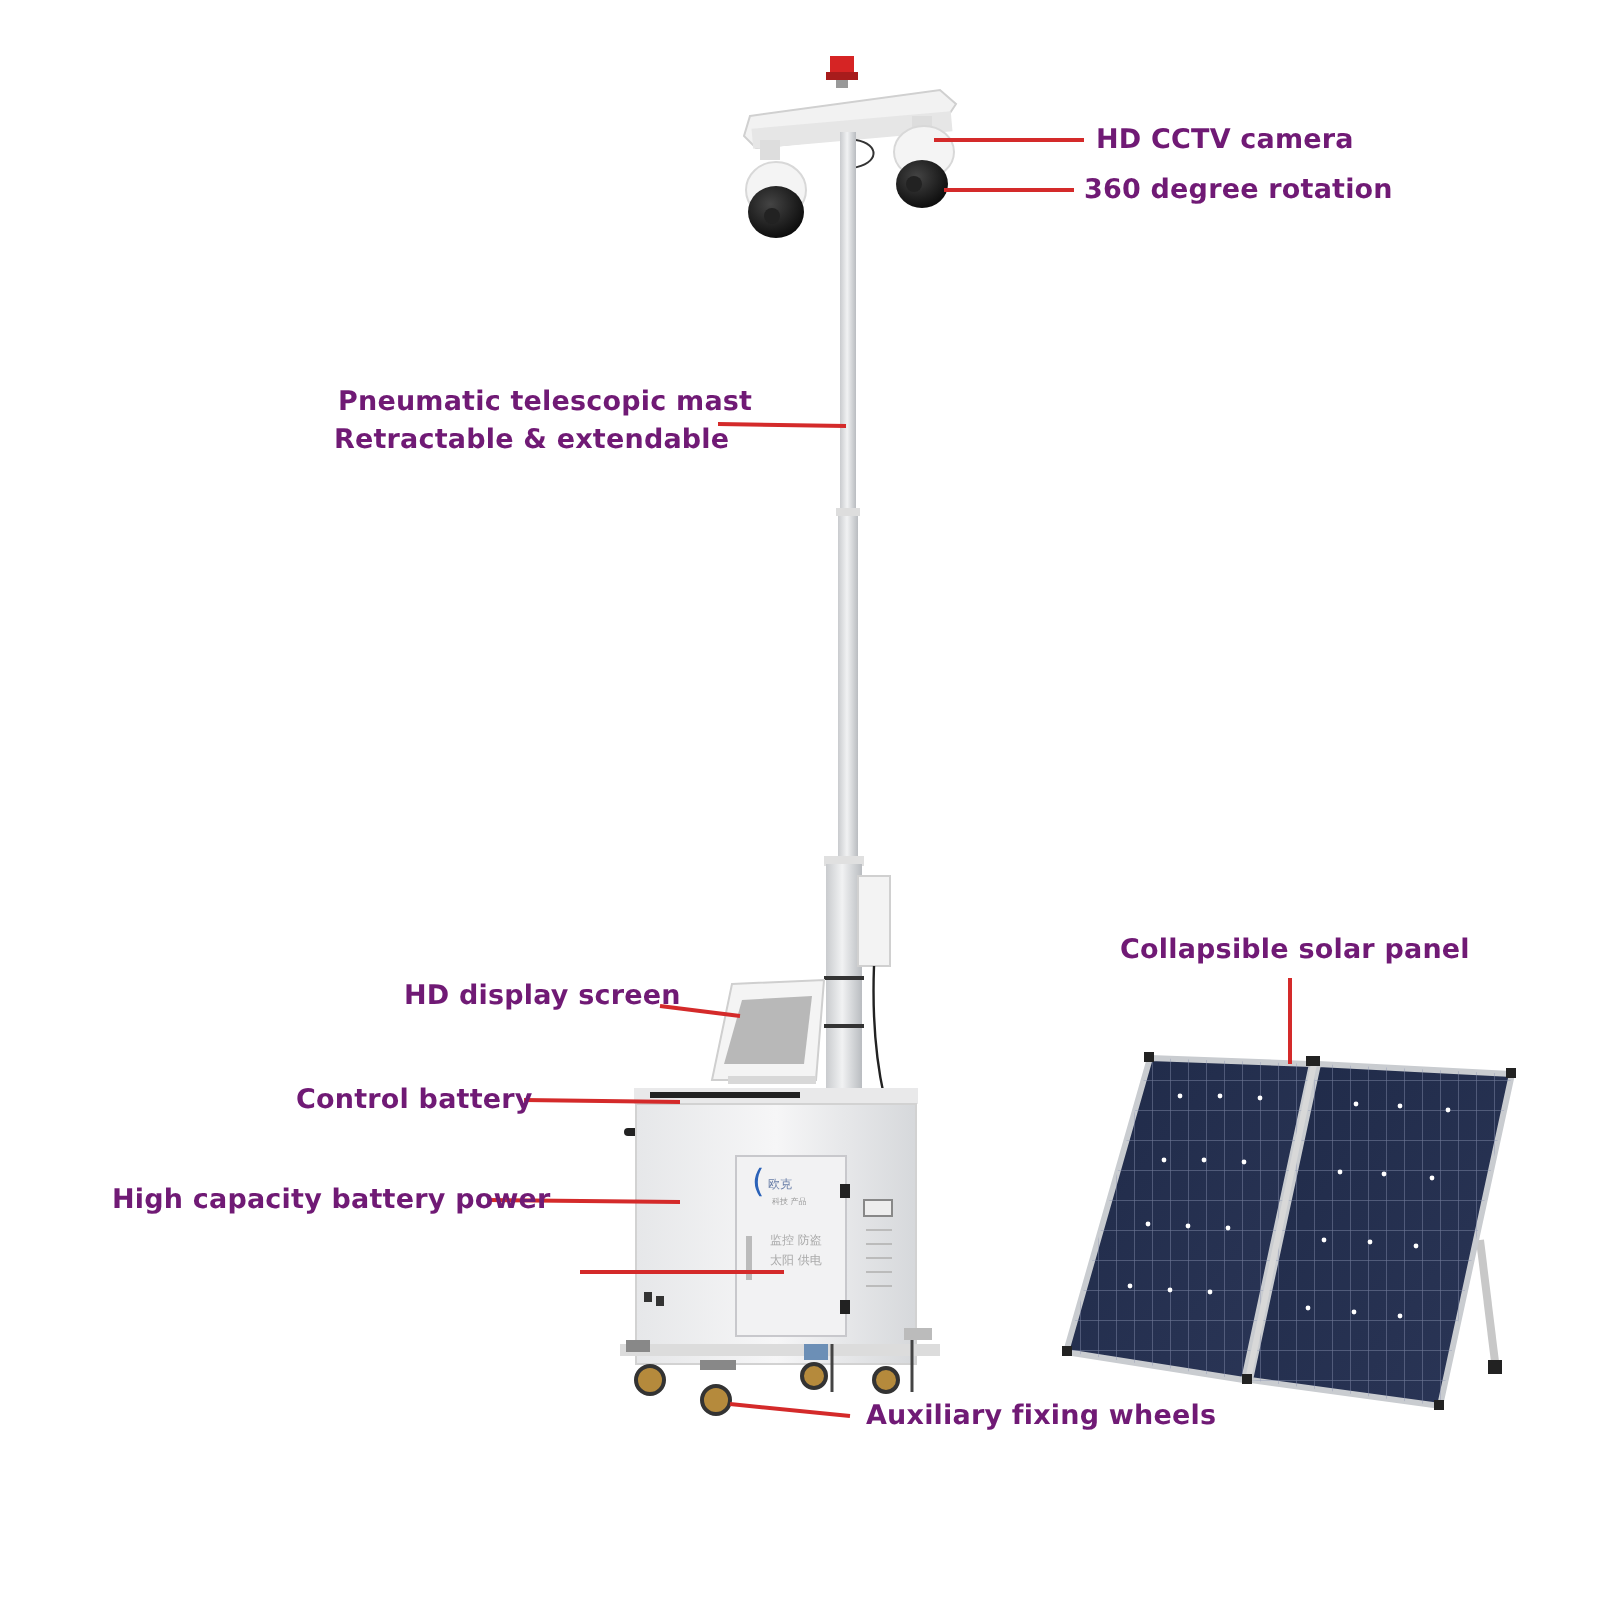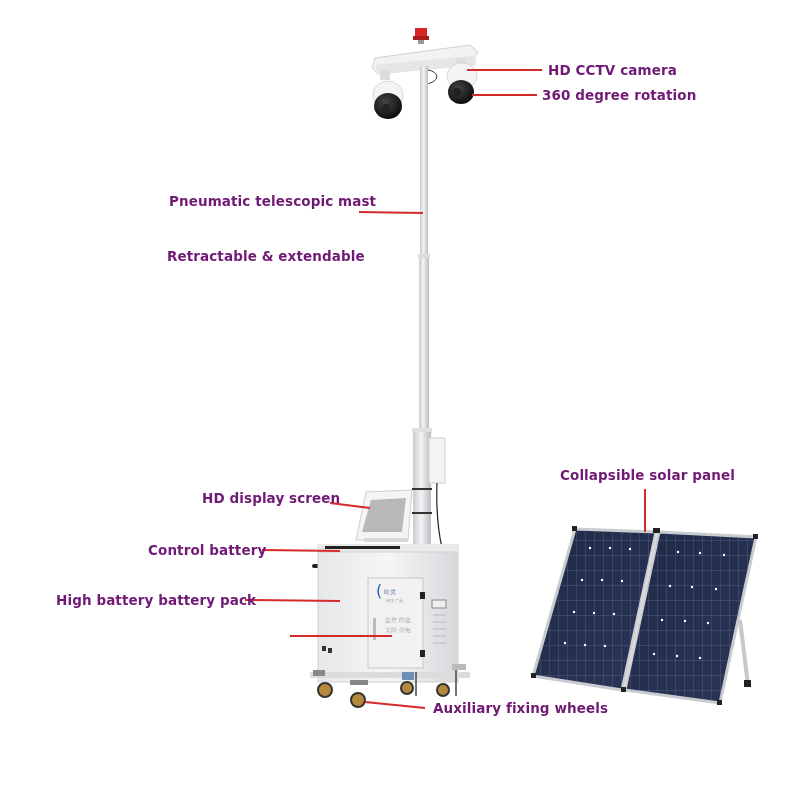--- a/index.html
+++ b/index.html
@@ -186,20 +186,20 @@
       <line x1="245" y1="600" x2="340" y2="601"></line>
       <line x1="290" y1="636" x2="392" y2="636"></line>
       <line x1="365" y1="702" x2="425" y2="708"></line>
       <line x1="645" y1="489" x2="645" y2="532"></line>
     </g>
   </svg>
 
   <div class="label" style="left:548px; top:62px;">HD CCTV camera</div>
   <div class="label" style="left:542px; top:87px;">360 degree rotation</div>
   <div class="label" style="left:169px; top:193px;text-align:right;">Pneumatic telescopic mast</div>
-  <div class="label" style="left:167px; top:212px;margin-top:36px;">Retractable &amp; extendable</div>
+  <div class="label" style="left:167px; top:212px;">Retractable &amp; extendable</div>
   <div class="label" style="left:202px; top:490px;">HD display screen</div>
   <div class="label" style="left:148px; top:542px;">Control  battery</div>
-  <div class="label" style="left:56px; top:592px;">High battery battery pack</div>
+  <div class="label" style="left:56px; top:592px;">High capacity battery power</div>
   <div class="label" style="left:560px; top:467px;">Collapsible solar panel</div>
   <div class="label" style="left:433px; top:700px;">Auxiliary fixing wheels</div>
 
 </div>
 
 </body></html>

